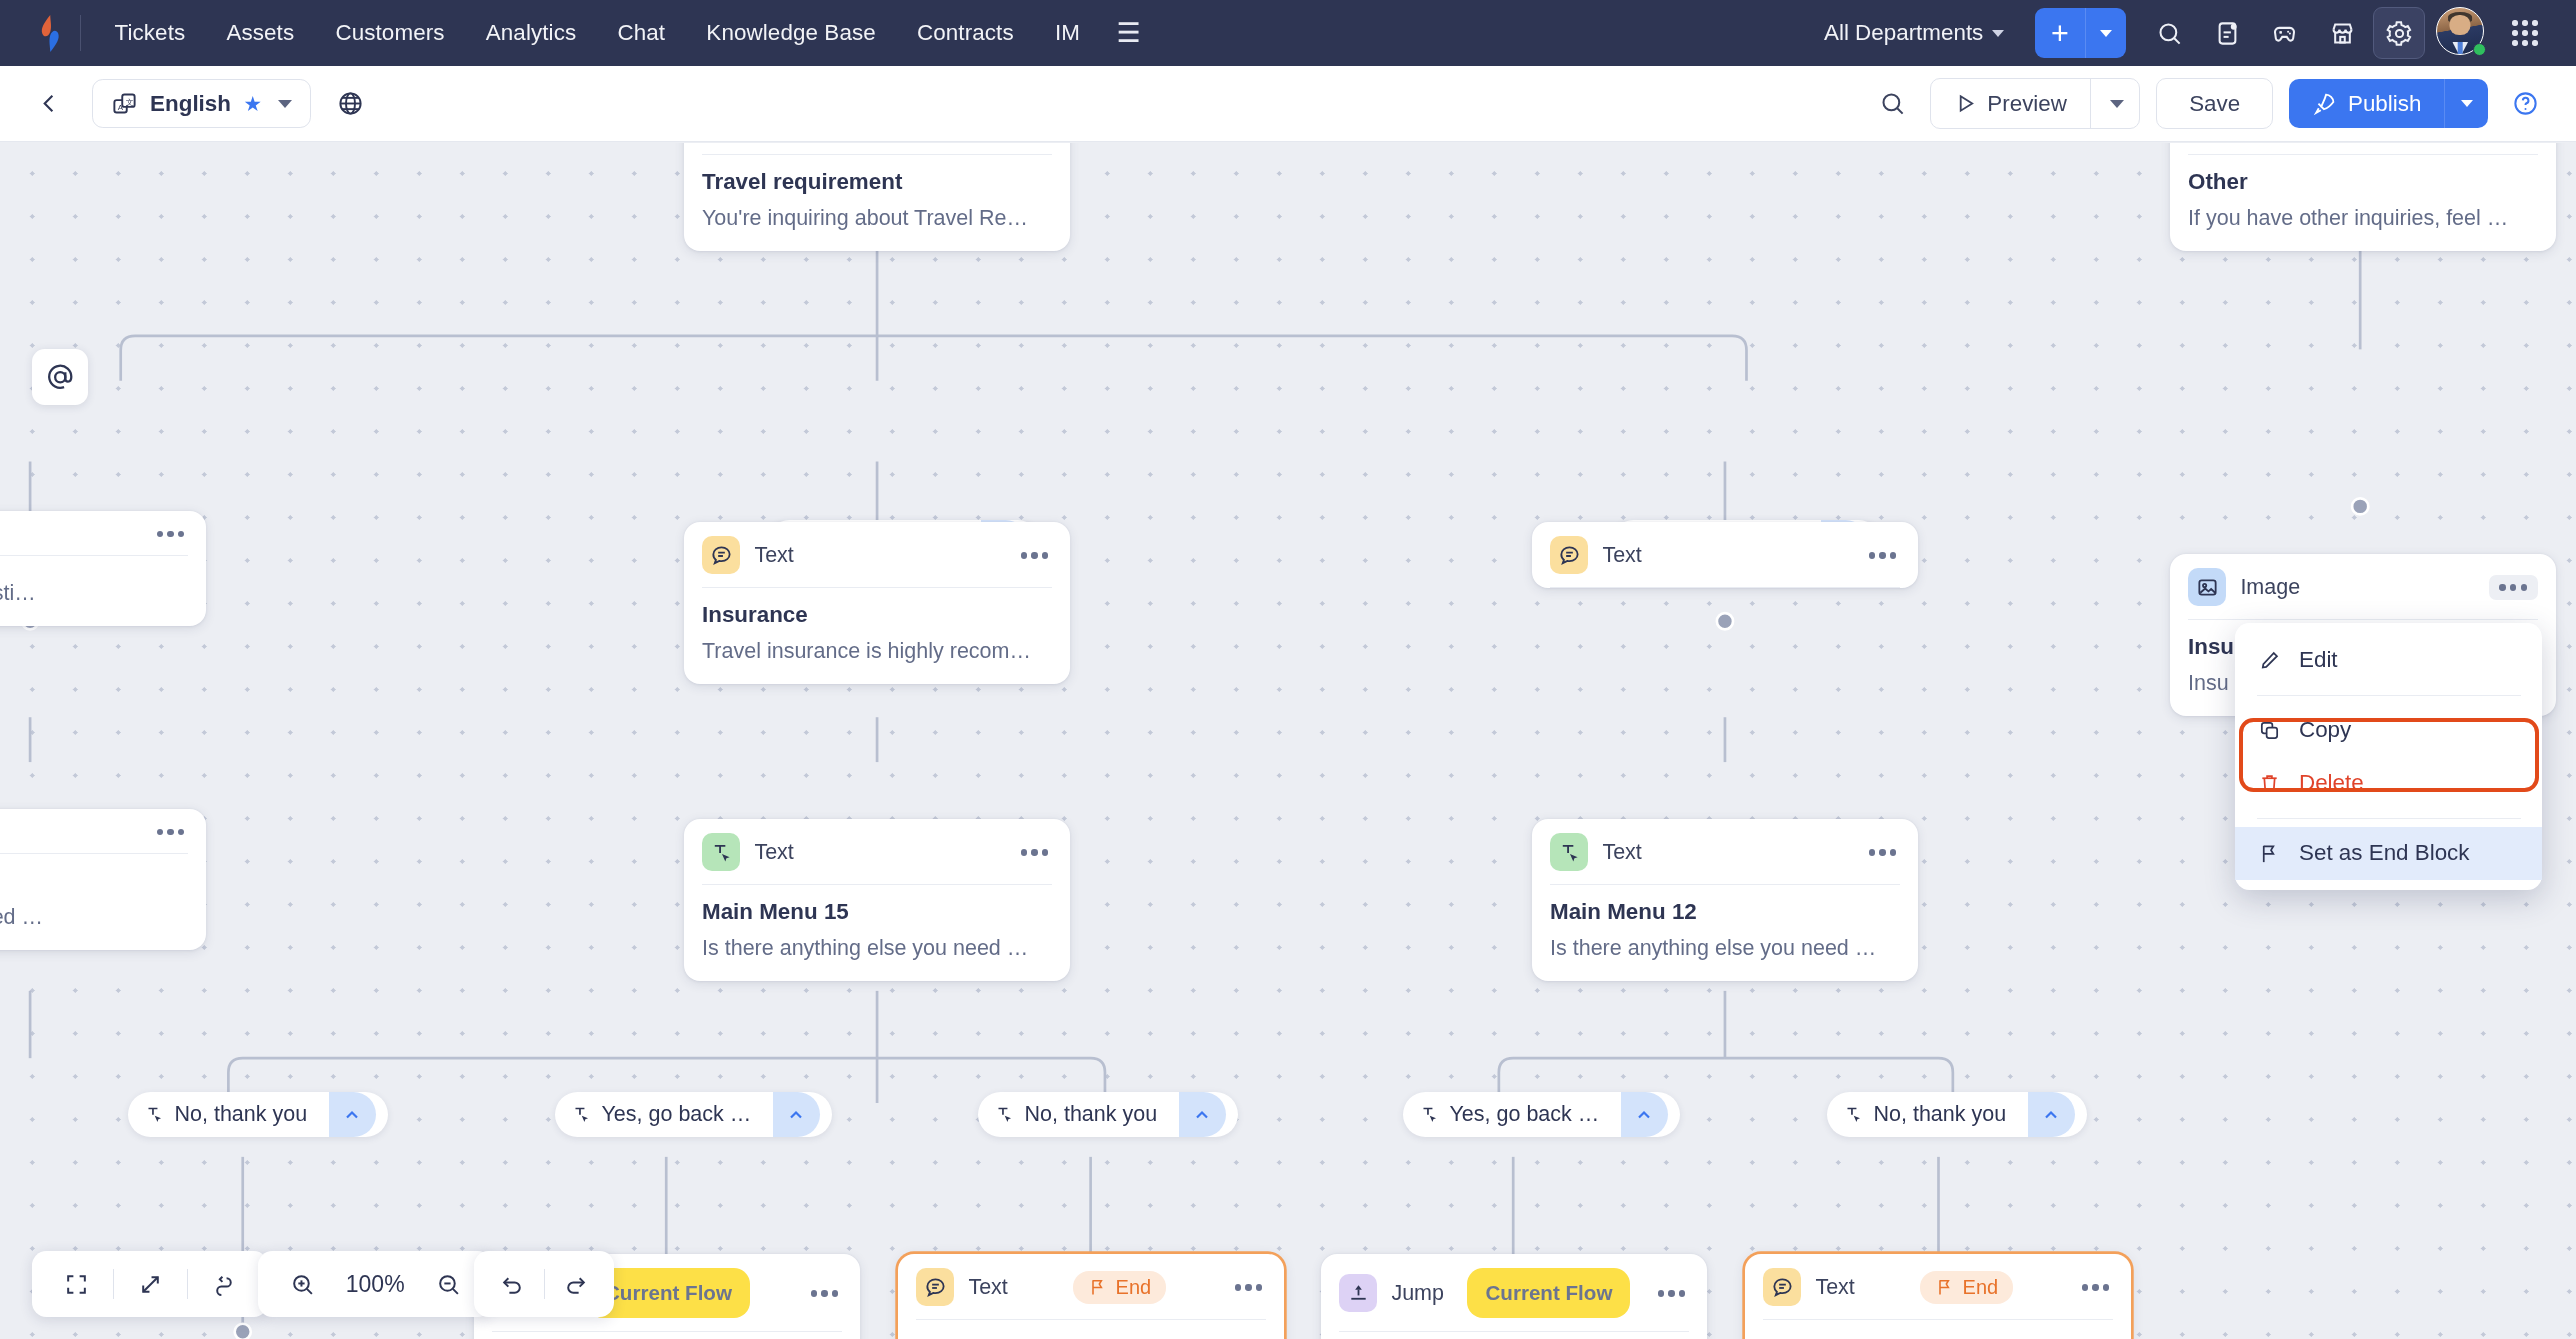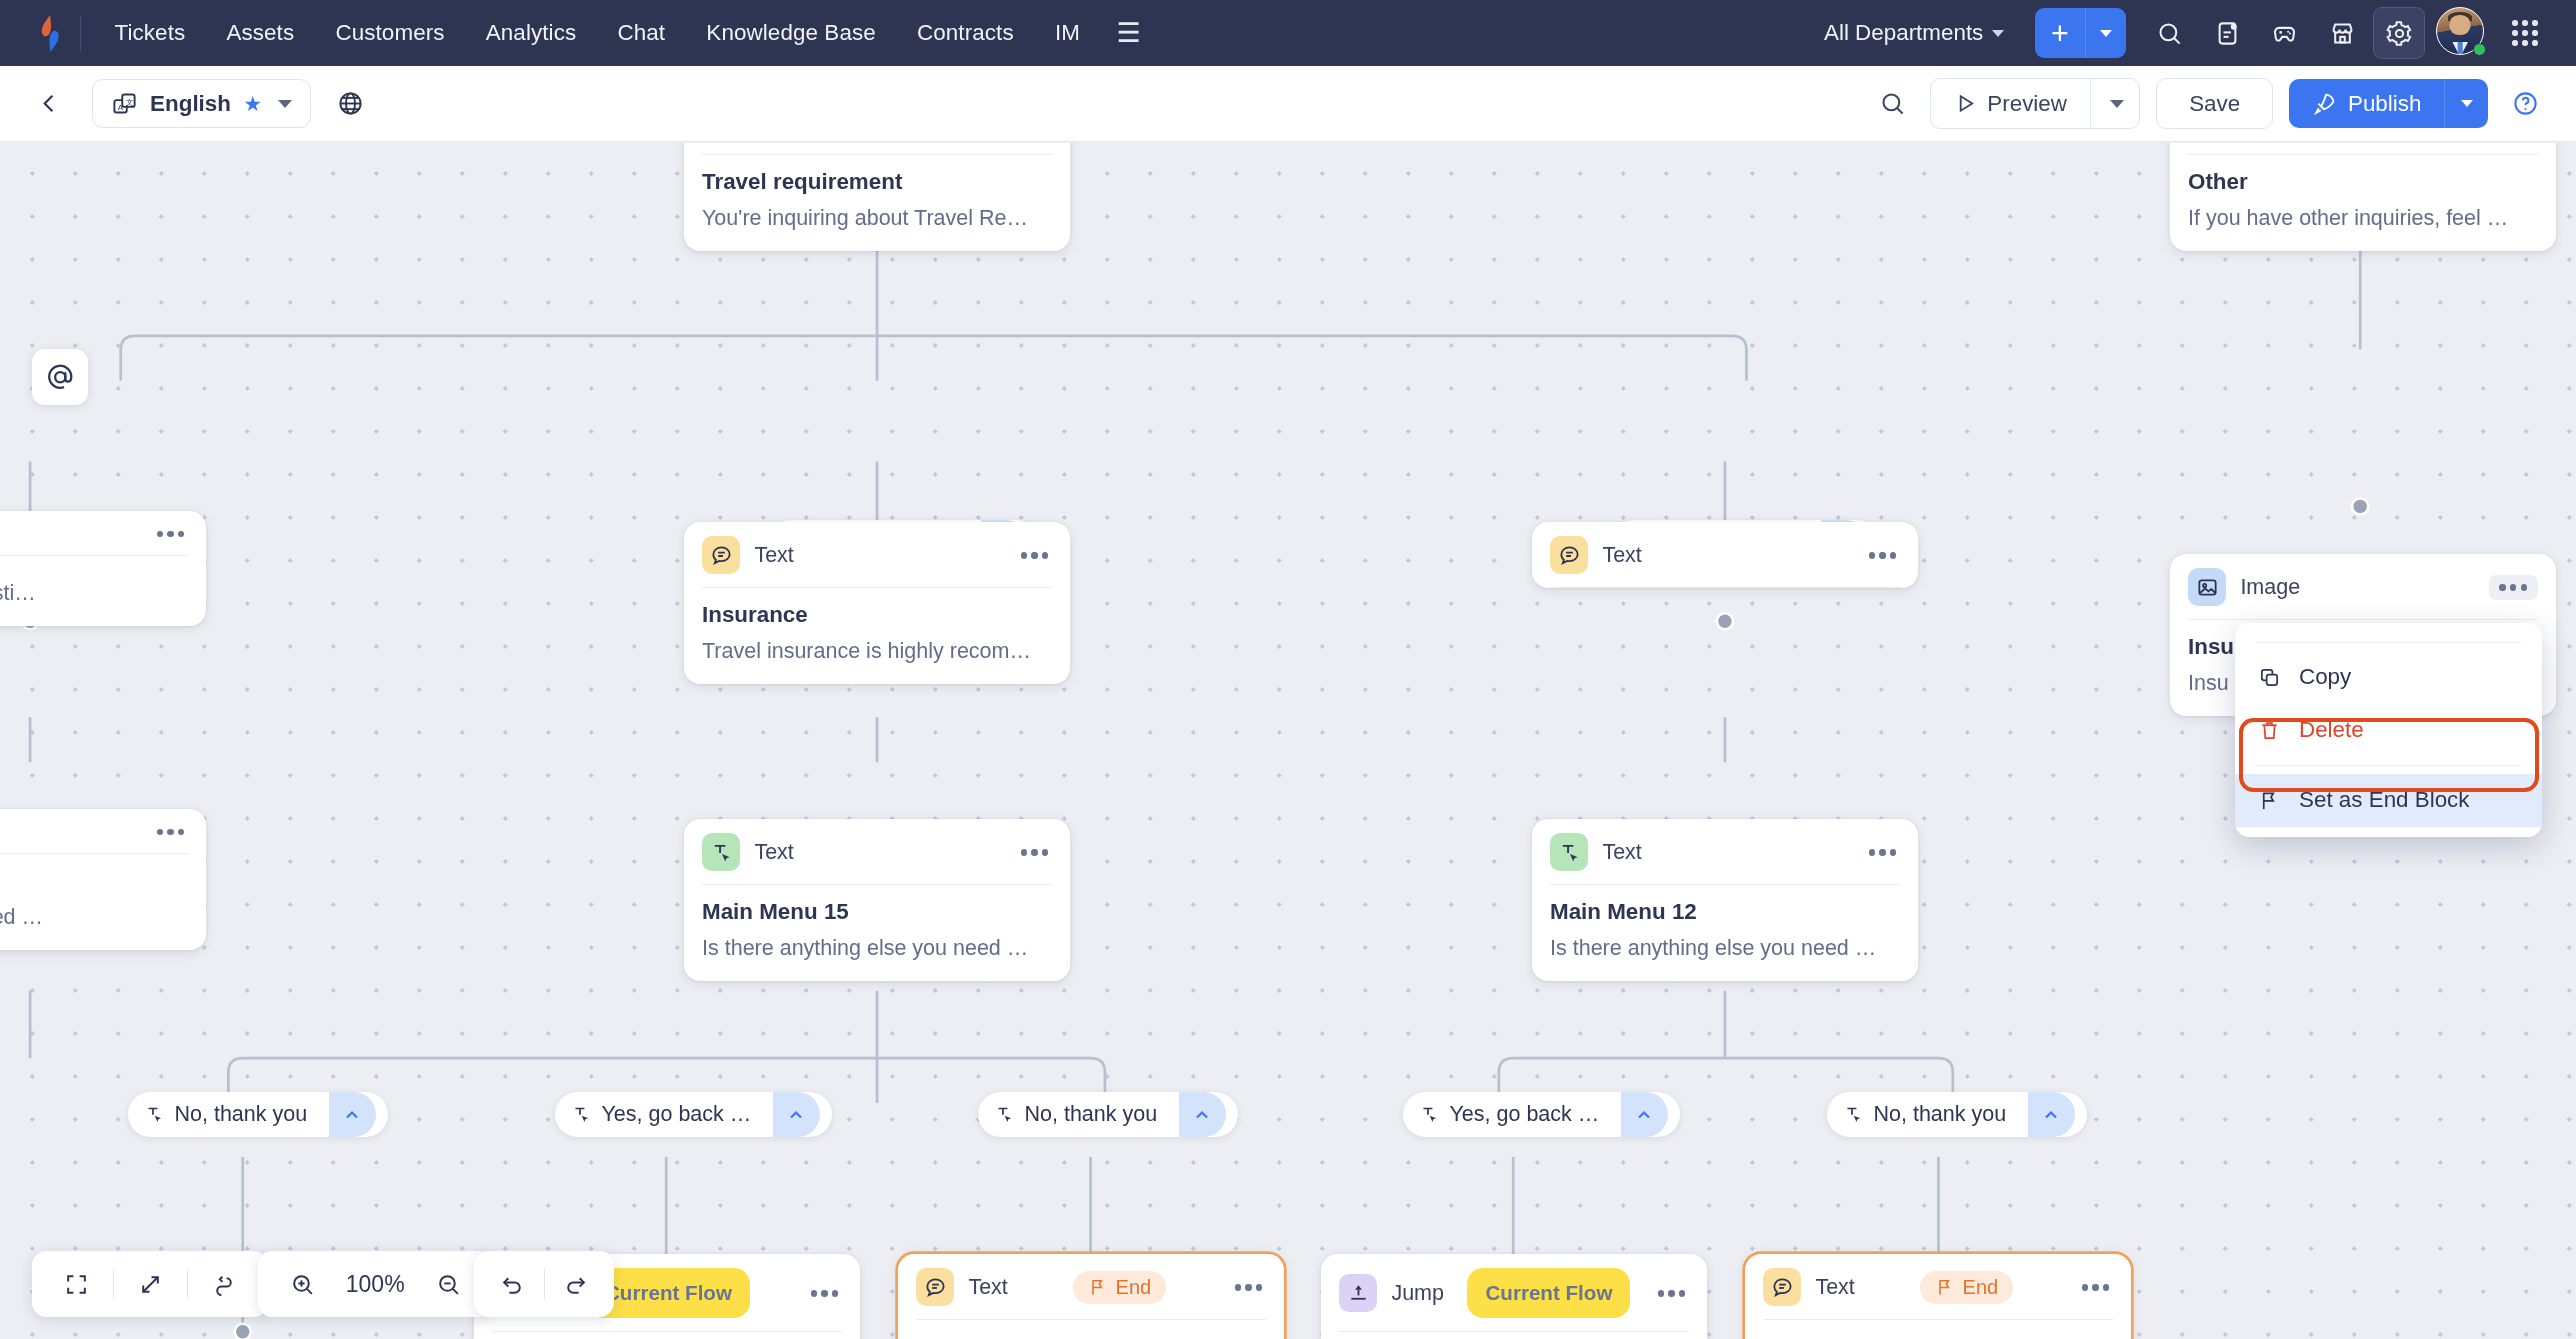--- a/index.html
+++ b/index.html
@@ -723,20 +723,26 @@
       <div class="dots">
           <i></i>
           <i></i>
           <i></i>
         </div>
     </div>
     <div class="hr"></div>
   </div>
 
   <div class="ctx" style="left:2235px;top:480px;">
+    <div class="ctx-item">
+      <svg viewBox="0 0 24 24">
+          <path d="M16.5 4.2 19.8 7.5 8.6 18.7 5 19.3 5.6 15.7Z"></path>
+        </svg>
+      <span>Edit</span>
+    </div>
     <div class="ctx-sep"></div>
     <div class="ctx-item">
       <svg viewBox="0 0 24 24">
           <rect x="4" y="4" width="11" height="11" rx="2.4"></rect>
           <rect x="9" y="9" width="11" height="11" rx="2.4" fill="#fff"></rect>
         </svg>
       <span>Copy</span>
     </div>
     <div class="ctx-item danger">
       <svg viewBox="0 0 24 24">

